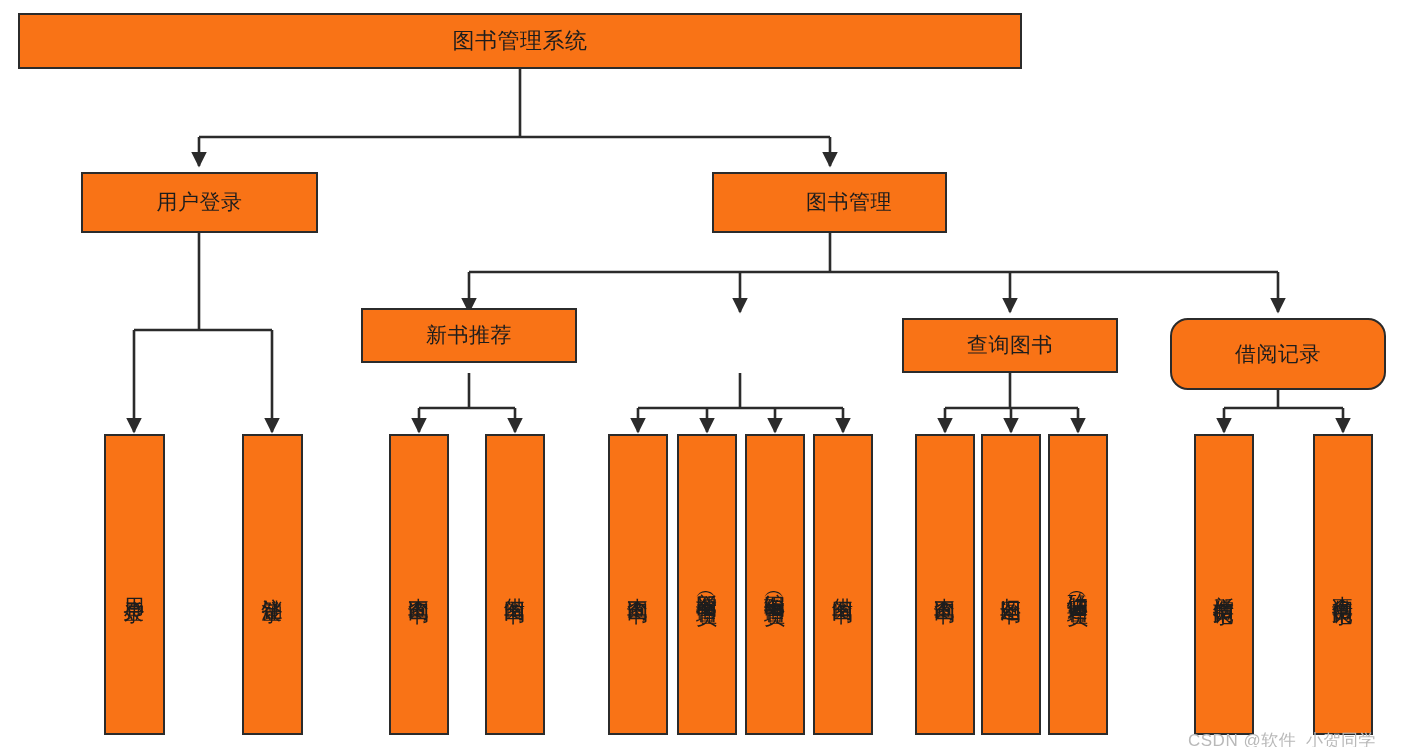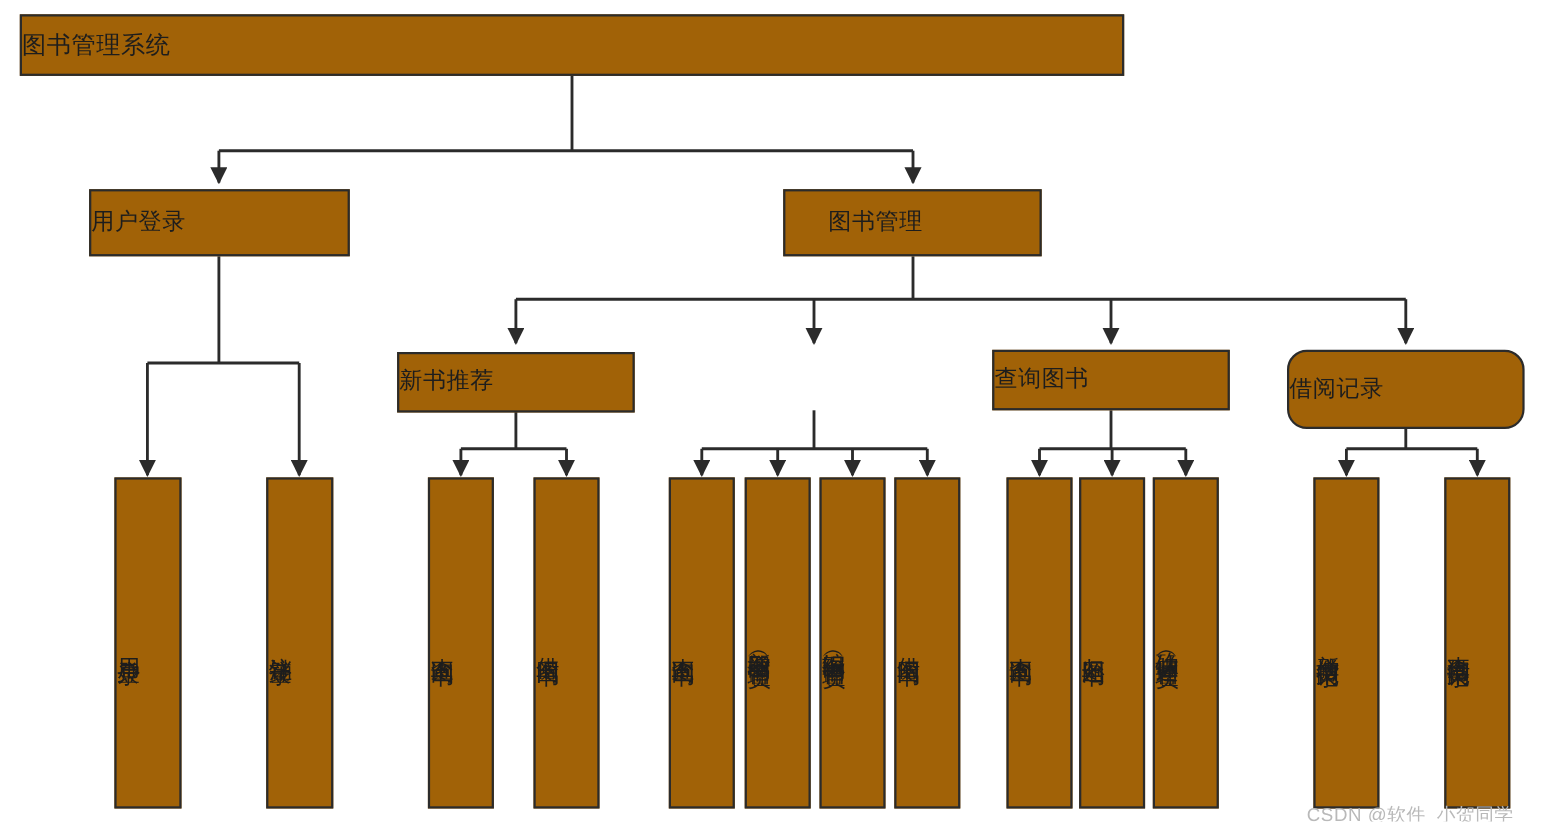--- a/index.html
+++ b/index.html
@@ -20,25 +20,25 @@
   #wires {
     position: absolute;
     left: 0;
     top: 0;
     width: 1405px;
     height: 747px;
   }
   .node {
     position: absolute;
     box-sizing: border-box;
-    background: #a16207;
+    background: #f97316;
     border: 2px solid #2b2b2b;
     display: flex;
     align-items: center;
-    justify-content: flex-start;
+    justify-content: center;
     overflow: hidden;
   }
   .node-label {
     color: #1d1d1d;
     text-align: center;
     line-height: 1.18;
     white-space: nowrap;
   }
   .node.horizontal .node-label {
     font-size: 21px;
@@ -123,21 +123,21 @@
   </div>
 
   <div class="node horizontal" style="left:81px; top:172px; width:237px; height:61px;">
     <span class="node-label">用户登录</span>
   </div>
 
   <div class="node horizontal" style="left:712px; top:172px; width:235px; height:61px;padding-left:39px;">
     <span class="node-label">图书管理</span>
   </div>
 
-  <div class="node horizontal" style="left:361px; top:320px; width:216px; height:55px;">
+  <div class="node horizontal" style="left:361px; top:308px; width:216px; height:55px;">
     <span class="node-label">新书推荐</span>
   </div>
 
 
   <div class="node horizontal" style="left:902px; top:318px; width:216px; height:55px;">
     <span class="node-label">查询图书</span>
   </div>
 
   <div class="node horizontal" style="left:1170px; top:318px; width:216px; height:72px;border-radius:18px;">
     <span class="node-label">借阅记录</span>

